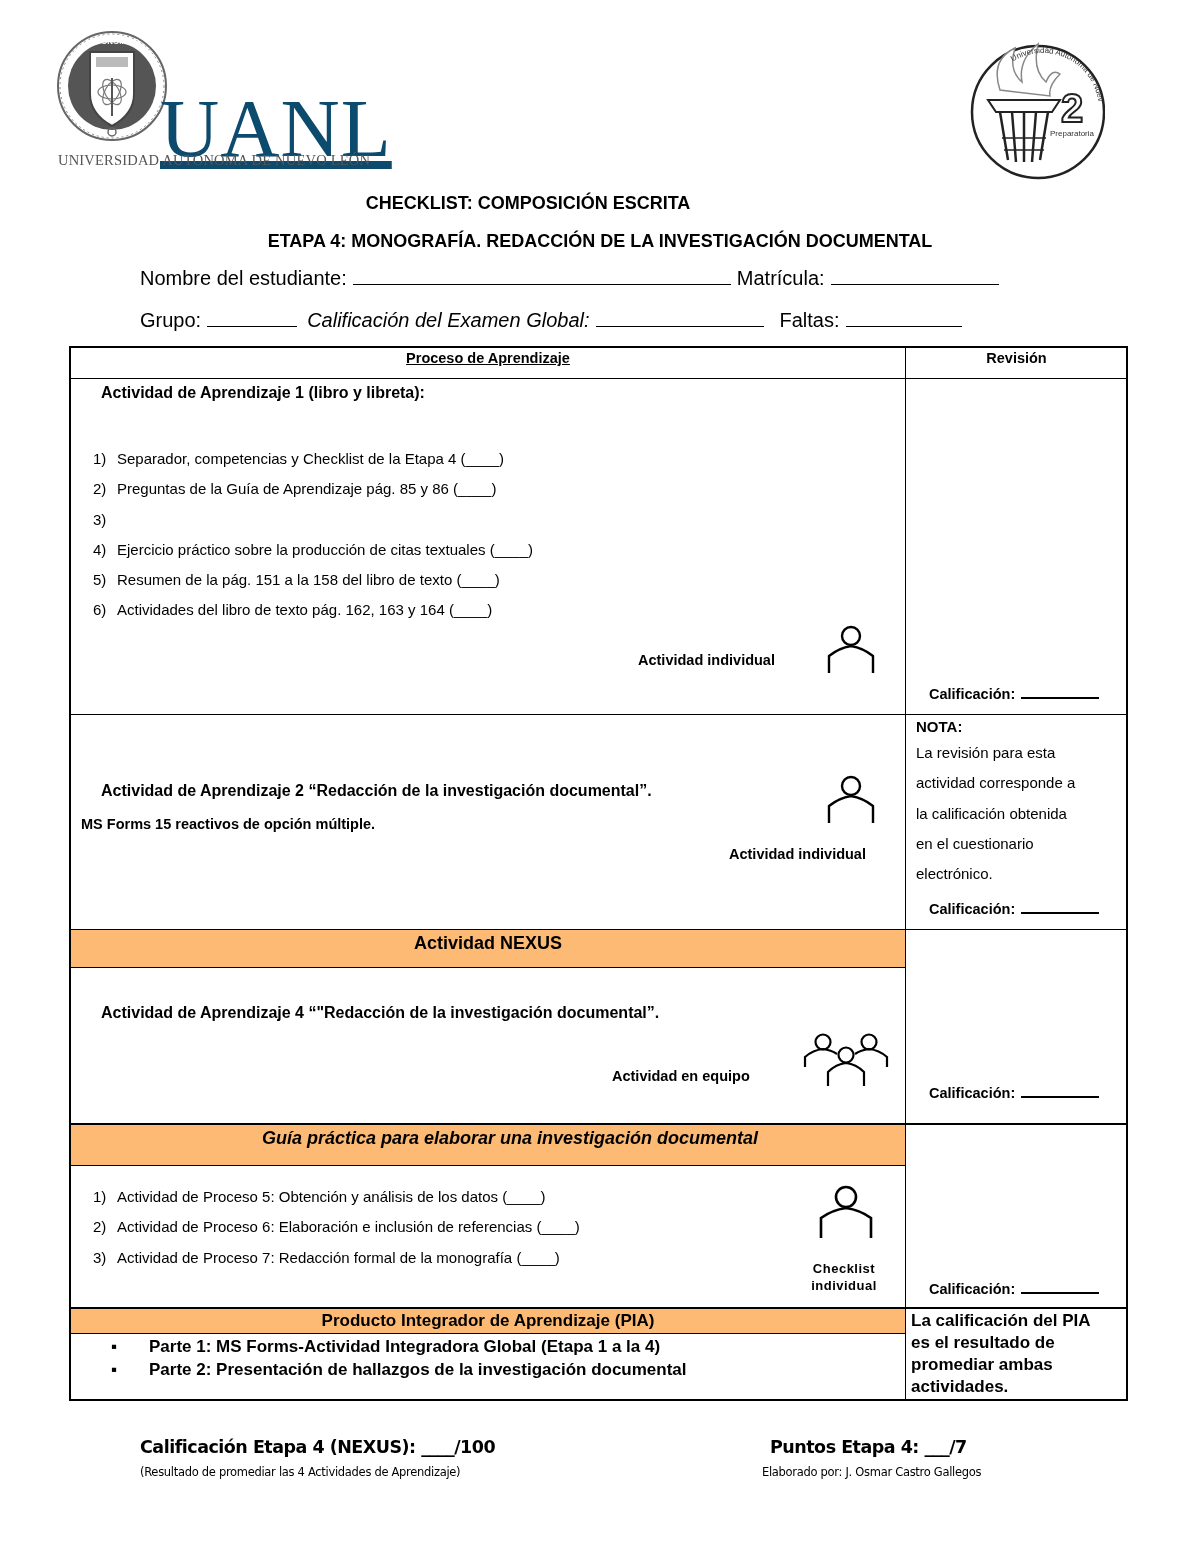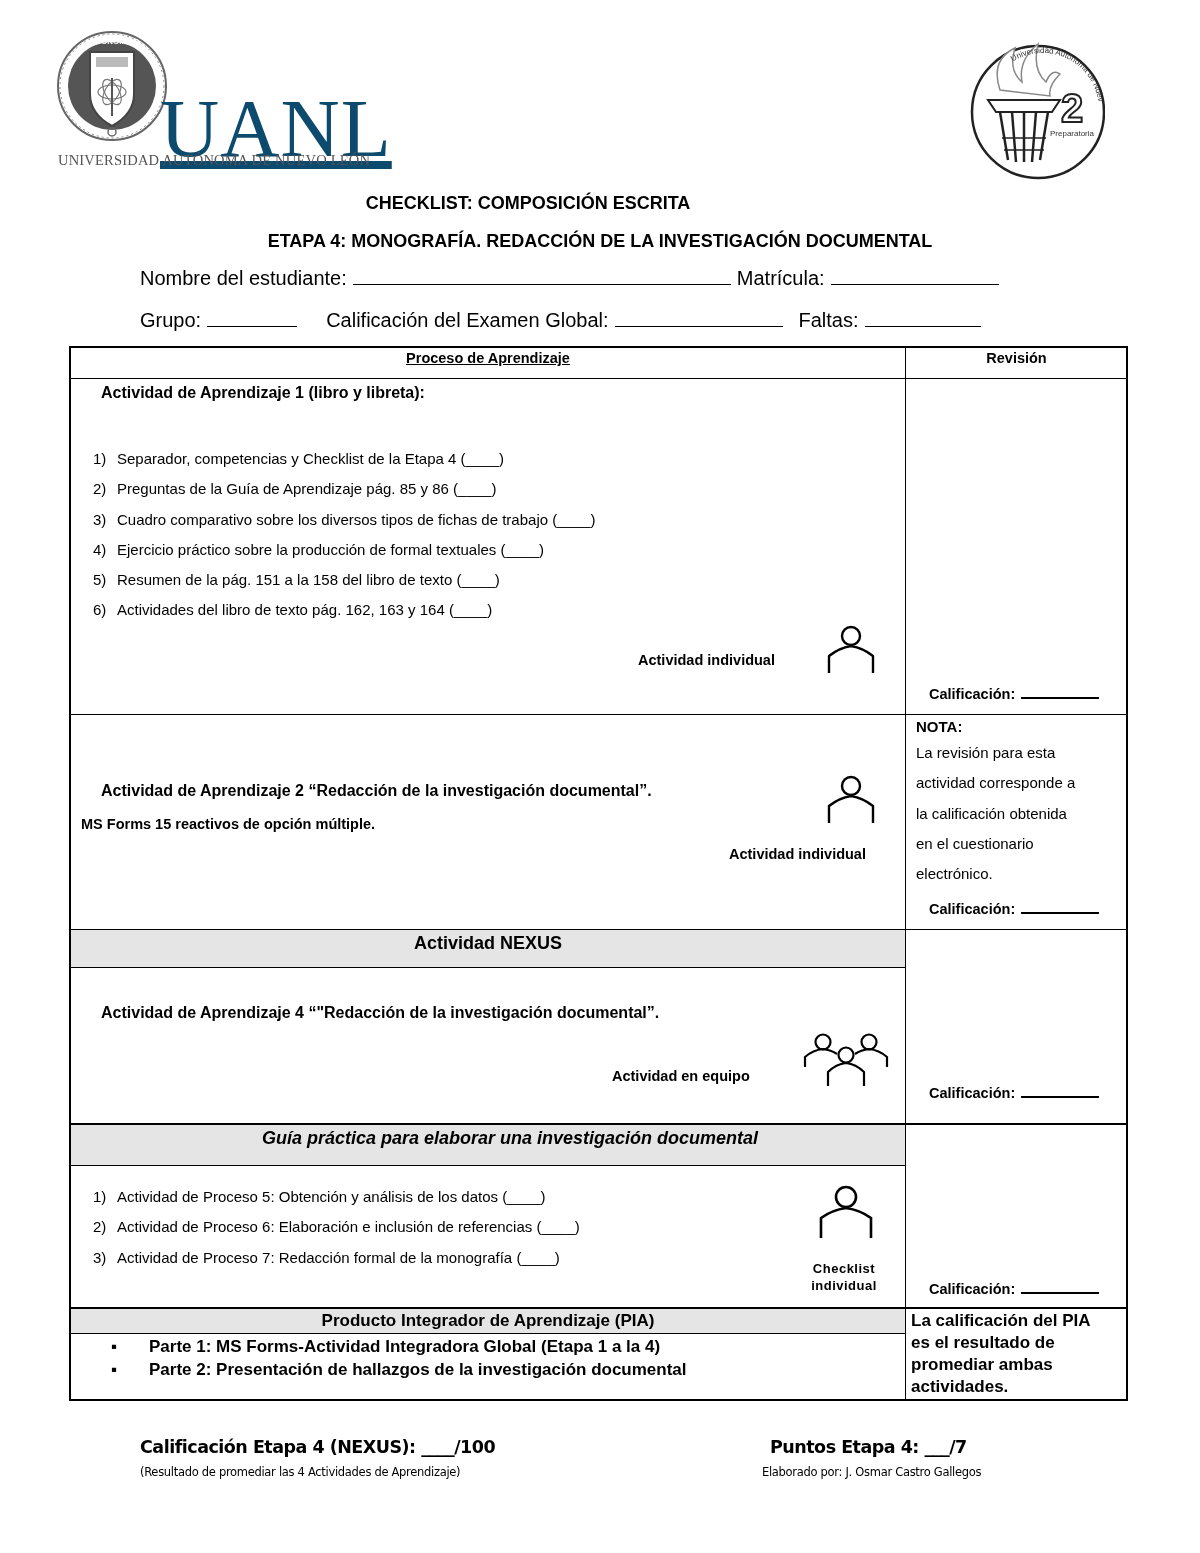--- a/index.html
+++ b/index.html
@@ -17,21 +17,21 @@
   .title1 { position: absolute; left: 0; width: 1056px; top: 193px; text-align: center; font-size: 18px; font-weight: bold; }
   .title2 { position: absolute; left: 0; width: 1200px; top: 231px; text-align: center; font-size: 18px; font-weight: bold; }
   .field-line { position: absolute; font-size: 20px; white-space: nowrap; }
   .blank { display: inline-block; border-bottom: 1.5px solid #000; height: 18px; vertical-align: baseline; margin: 0 6px; }
 
   
   .tbl { position: absolute; left: 69px; top: 346px; width: 1059px; height: 1055px; border: 2px solid #000; }
   .cell { position: absolute; }
   .hline { position: absolute; height: 0; border-top: 1.5px solid #000; }
   .vline { position: absolute; width: 0; border-left: 1.5px solid #000; }
-  .gray { background: #e5e5e5; }
+  .gray { background: #fdba74; }
   .hdr { font-size: 14.5px; font-weight: bold; text-align: center; }
   .act-title { font-size: 16px; font-weight: bold; white-space: nowrap; margin-left: 20px; }
   .list { list-style: none; }
   .list li { font-size: 15px; height: 30.3px; line-height: 30.3px; white-space: nowrap; display: flex; }
   .list li .n { width: 46px; padding-left: 22px; }
   .calif { font-size: 14.5px; font-weight: bold; white-space: nowrap; }
   .calif .blank { width: 78px; height: 14px; margin-left: 6px; border-bottom-width: 2px; }
   .badge { font-size: 14.5px; font-weight: bold; white-space: nowrap; }
   .note { font-size: 15px; line-height: 30.3px; }
   .icon { position: absolute; }
@@ -73,21 +73,21 @@
   <text font-size="8" fill="#333" font-family="Liberation Sans, sans-serif"><textPath href="#arcTop" startOffset="25%">Universidad Autónoma de Nuevo León</textPath></text>
 </svg>
 
 <div class="title1">CHECKLIST: COMPOSICIÓN ESCRITA</div>
 <div class="title2">ETAPA 4: MONOGRAFÍA. REDACCIÓN DE LA INVESTIGACIÓN DOCUMENTAL</div>
 
 <div class="field-line" style="left:140px; top:267px;">
   <span>Nombre del estudiante:</span><span class="blank" style="width:378px;"></span><span>Matrícula:</span><span class="blank" style="width:168px;"></span>
 </div>
 <div class="field-line" style="left:140px; top:309px;">
-  <span>Grupo:</span><span class="blank" style="width:90px;"></span><span style="margin-left:23px;">Calificación del Examen Global:</span><span class="blank" style="width:168px;"></span><span style="margin-left:10px;">Faltas:</span><span class="blank" style="width:116px;"></span>
+  <span>Grupo:</span><span class="blank" style="width:90px;"></span><span style="margin-left:4px;font-style:italic;">Calificación del Examen Global:</span><span class="blank" style="width:168px;"></span><span style="margin-left:10px;">Faltas:</span><span class="blank" style="width:116px;"></span>
 </div>
 
 <div class="tbl">
 
   <div class="vline" style="left:834px; top:0; height:1051px;"></div>
 
   <div class="cell hdr" style="left:0; top:0; width:834px; height:31px; line-height:21px;text-decoration:underline;">Proceso de Aprendizaje</div>
   <div class="cell hdr" style="left:834px; top:0; width:223px; height:31px; line-height:21px;">Revisión</div>
   <div class="hline" style="left:0; top:30px; width:1055px;"></div>
 
@@ -96,25 +96,24 @@
     <li>
         <span class="n">1)</span>
         <span>Separador, competencias y Checklist de la Etapa 4 (____)</span>
       </li>
     <li>
         <span class="n">2)</span>
         <span>Preguntas de la Guía de Aprendizaje pág. 85 y 86 (____)</span>
       </li>
     <li>
         <span class="n">3)</span>
-        <span>Cuadro comparativo sobre los diversos tipos de fichas de trabajo (____)</span>
       </li>
     <li>
         <span class="n">4)</span>
-        <span>Ejercicio práctico sobre la producción de formal textuales (____)</span>
+        <span>Ejercicio práctico sobre la producción de citas textuales (____)</span>
       </li>
     <li>
         <span class="n">5)</span>
         <span>Resumen de la pág. 151 a la 158 del libro de texto (____)</span>
       </li>
     <li>
         <span class="n">6)</span>
         <span>Actividades del libro de texto pág. 162, 163 y 164 (____)</span>
       </li>
   </ul>

